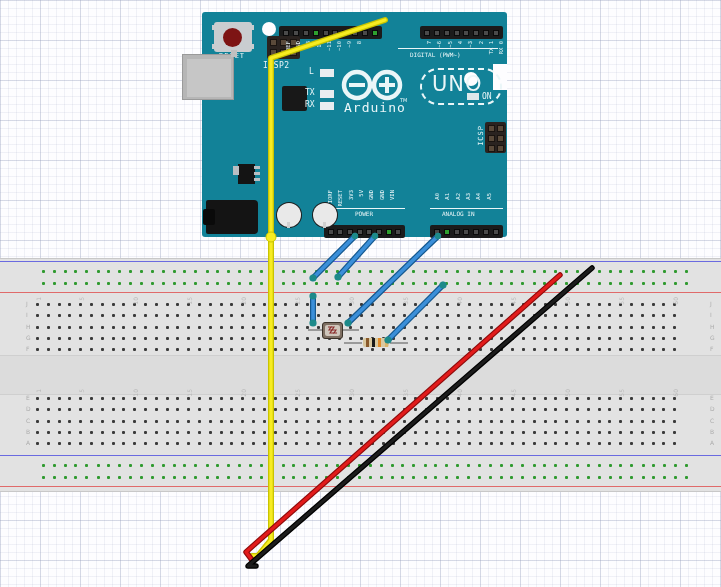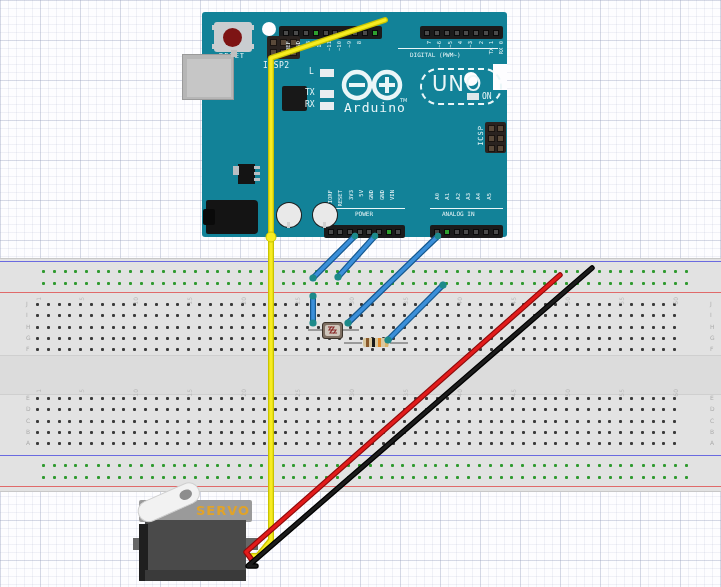--- a/index.html
+++ b/index.html
@@ -1228,32 +1228,20 @@
   <div class="lead-w abs" style="left:344px;top:342px;width:18px;"></div>
   <div class="lead-w abs" style="left:390px;top:342px;width:18px;"></div>
   <div id="resistor" class="abs">
     <div id="res-body"></div>
     <div class="band" style="left:9px;width:3px;background:#8a5a2b;"></div>
     <div class="band" style="left:15px;width:3px;background:#1a1a1a;"></div>
     <div class="band" style="left:21px;width:3px;background:#e08a2a;"></div>
     <div class="band" style="left:28px;width:3px;background:#d9b46a;"></div>
   </div>
 
-  <div id="servo" class="abs">
-    <div class="top"></div>
-    <div class="earL"></div>
-    <div class="earR"></div>
-    <div class="body"></div>
-    <div class="shadow"></div>
-    <div class="shadow2"></div>
-    <div class="label">SERVO</div>
-    <div id="horn">
-        <div class="hub"></div>
-      </div>
-  </div>
 
   <svg class="wires" viewBox="0 0 721 587">
 
     <g>
       <polyline points="385,20 271,58 271,540 258,556 252,556" fill="none" stroke="#c9c400" stroke-width="6" stroke-linejoin="round" stroke-linecap="round"></polyline>
       <polyline points="385,20 271,58 271,540 258,556 252,556" fill="none" stroke="#f7ec22" stroke-width="3.4" stroke-linejoin="round" stroke-linecap="round"></polyline>
       <circle cx="271" cy="237" r="5" fill="#f7ec22" stroke="#c9c400" stroke-width="1"></circle>
     </g>
 
     <g>

